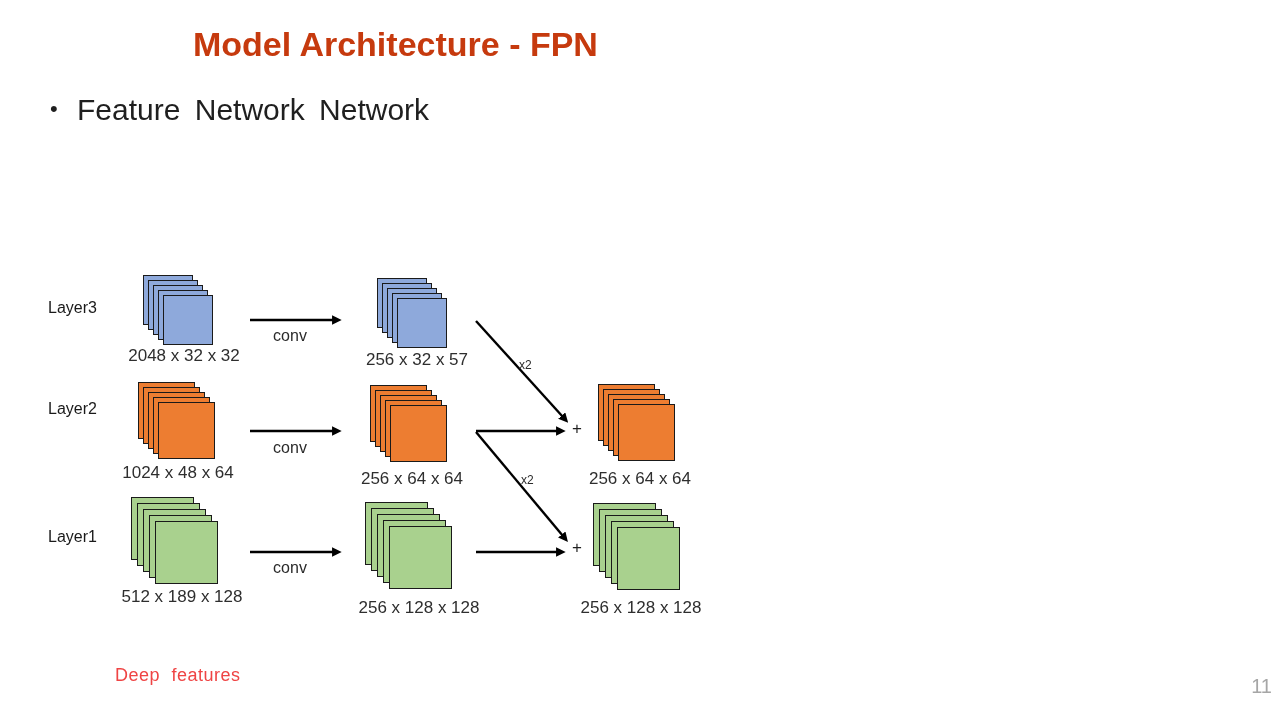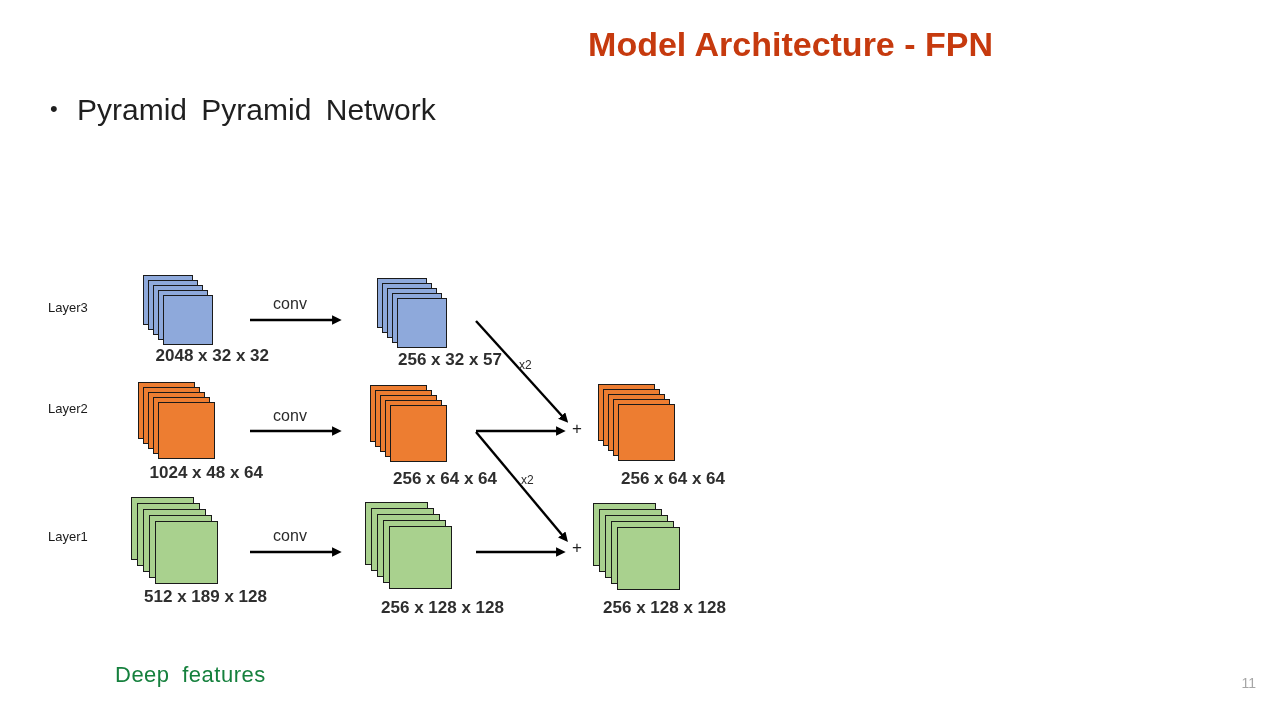--- a/index.html
+++ b/index.html
@@ -1,52 +1,52 @@
 <!DOCTYPE html>
 <html><head>
 <meta charset="utf-8">
 <style>
   html,body{margin:0;padding:0;background:#ffffff;}
   .slide{position:relative;width:1280px;height:720px;background:#ffffff;overflow:hidden;
          font-family:"Liberation Sans",sans-serif;}
-  .title{position:absolute;left:193px;top:24px;width:800px;text-align:right;
+  .title{position:absolute;left:193px;top:24px;width:800px;text-align:left;
          font-size:34px;font-weight:bold;line-height:40px;letter-spacing:0px;}
   .bullet-dot{position:absolute;left:50px;top:96px;font-size:22px;color:#1f1f1f;}
   .bullet-text{position:absolute;left:77px;top:92px;font-size:30px;line-height:36px;
          color:#1f1f1f;word-spacing:6px;}
-  .layer-label{position:absolute;left:48px;font-size:13px;color:#1a1a1a;line-height:22px;}
+  .layer-label{position:absolute;left:48px;font-size:16px;color:#1a1a1a;line-height:22px;}
   .stack{position:absolute;width:calc(var(--s) + 4*var(--d));height:calc(var(--s) + 4*var(--d));}
   .stack .sq{position:absolute;width:var(--s);height:var(--s);background:var(--c);
          border:1.4px solid #1a1a1a;box-sizing:border-box;}
   .stack .sq:nth-child(1){left:0;top:0;}
   .stack .sq:nth-child(2){left:var(--d);top:var(--d);}
   .stack .sq:nth-child(3){left:calc(2*var(--d));top:calc(2*var(--d));}
   .stack .sq:nth-child(4){left:calc(3*var(--d));top:calc(3*var(--d));}
   .stack .sq:nth-child(5){left:calc(4*var(--d));top:calc(4*var(--d));}
-  .dim-label{position:absolute;width:170px;text-align:right;font-size:17px;color:#2e2e2e;
-         line-height:19px;white-space:nowrap;font-weight:bold;}
+  .dim-label{position:absolute;width:170px;text-align:center;font-size:17px;color:#2e2e2e;
+         line-height:19px;white-space:nowrap;}
   .conv-label{position:absolute;left:250px;width:80px;text-align:center;font-size:16px;
-         color:#2b2b2b;line-height:18px;}
+         color:#2b2b2b;line-height:18px;margin-top:32px;}
   .x2-label{position:absolute;font-size:12px;color:#2b2b2b;line-height:18px;}
   .plus-label{position:absolute;width:20px;text-align:center;font-size:17px;color:#1f1f1f;
          line-height:19px;}
-  .caption{position:absolute;left:115px;top:662px;font-size:22px;line-height:26px;
-         color:#15803d;letter-spacing:0.5px;word-spacing:6px;}
-  .page-number{position:absolute;right:24px;top:675px;font-size:14px;color:#a6a6a6;}
+  .caption{position:absolute;left:115px;top:662px;font-size:18px;line-height:26px;
+         color:#ef4444;letter-spacing:0.5px;word-spacing:6px;}
+  .page-number{position:absolute;right:8px;top:675px;font-size:20px;color:#a6a6a6;}
   svg.arrows{position:absolute;left:0;top:0;pointer-events:none;}
 </style>
 </head>
 <body>
 
 <div class="slide">
 
   <div class="title" style="color: rgb(198, 58, 14);">Model Architecture - FPN</div>
 
   <span class="bullet-dot">•</span>
-  <div class="bullet-text">Pyramid Pyramid Network</div>
+  <div class="bullet-text">Feature Network Network</div>
 
   <svg class="arrows" width="1280" height="720" viewBox="0 0 1280 720">
     <defs>
       <marker id="ah" viewBox="0 0 10 10" refX="2" refY="5" markerWidth="4" markerHeight="4" orient="auto">
         <path d="M0,0 L10,5 L0,10 z" fill="#000"></path>
       </marker>
     </defs>
     <line x1="250" y1="320" x2="334" y2="320" stroke="#000" stroke-width="2.4" marker-end="url(#ah)"></line>
     <line x1="250" y1="431" x2="334" y2="431" stroke="#000" stroke-width="2.4" marker-end="url(#ah)"></line>
     <line x1="250" y1="552" x2="334" y2="552" stroke="#000" stroke-width="2.4" marker-end="url(#ah)"></line>

